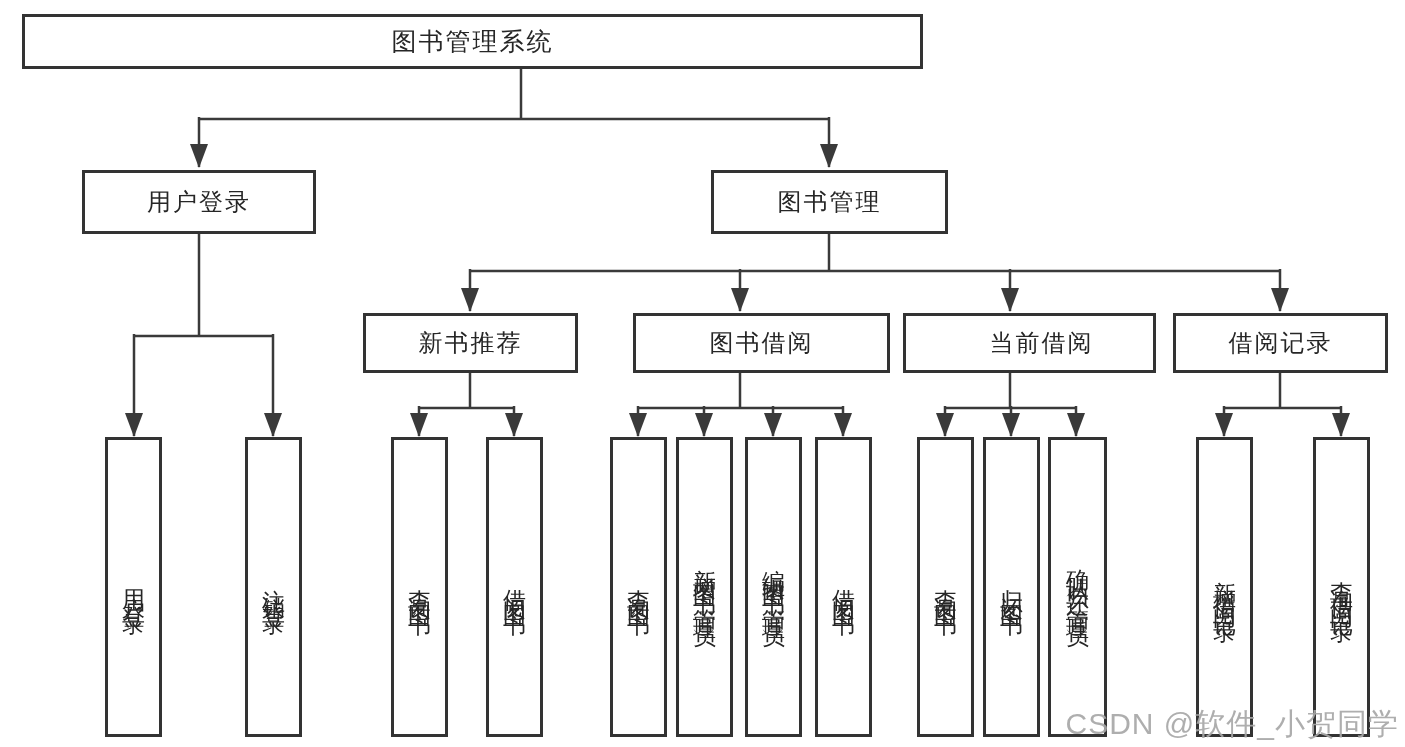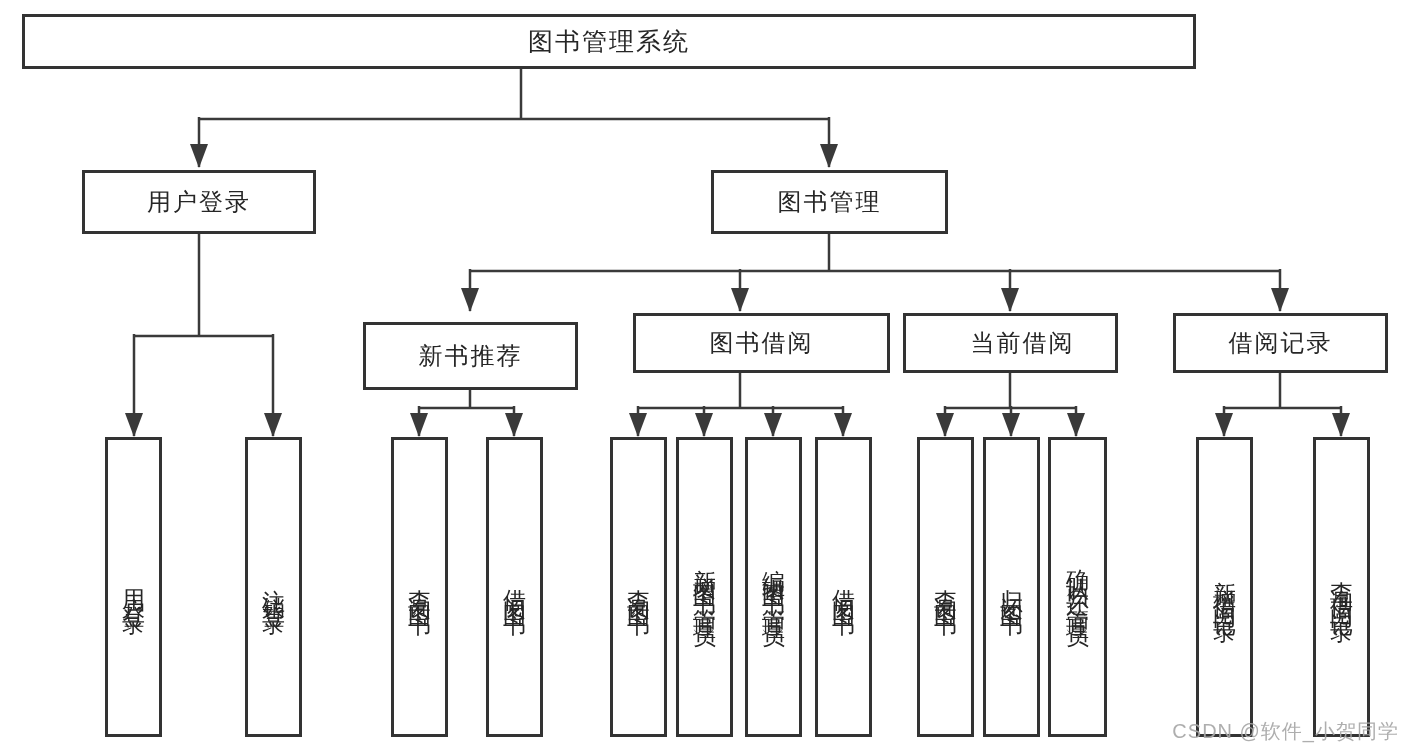--- a/index.html
+++ b/index.html
@@ -16,21 +16,21 @@
     z-index:2;
   }
   .node.h { font-size:24px; letter-spacing:2px; white-space:nowrap; }
   .node.root { font-size:25px; }
   .node.v span {
     writing-mode:vertical-rl; text-orientation:mixed;
     font-size:23px; line-height:1; letter-spacing:8px;
   }
   .watermark {
     position:absolute; right:6px; bottom:2px; z-index:3;
-    font-size:20px; letter-spacing:1px; color:rgba(167,167,167,0.92);
+    font-size:30px; letter-spacing:1px; color:rgba(167,167,167,0.92);
     white-space:nowrap;
   }
 </style>
 </head>
 <body>
 
 <div class="canvas">
 
   <svg class="connectors" width="1405" height="747" aria-hidden="true">
     <defs>
@@ -73,38 +73,38 @@
     <polyline points="945,406 945,436" marker-end="url(#arr)"></polyline>
     <polyline points="1011,406 1011,436" marker-end="url(#arr)"></polyline>
     <polyline points="1076,406 1076,436" marker-end="url(#arr)"></polyline>
 
     <polyline points="1280,373 1280,408"></polyline>
     <polyline points="1224,408 1341,408"></polyline>
     <polyline points="1224,406 1224,436" marker-end="url(#arr)"></polyline>
     <polyline points="1341,406 1341,436" marker-end="url(#arr)"></polyline>
   </svg>
 
-  <div class="node h root" style="left:22px; top:14px; width:1174px; height:55px;">
+  <div class="node h root" style="left:22px; top:14px; width:901px; height:55px;">
     <span>图书管理系统</span>
   </div>
 
   <div class="node h" style="left:82px; top:170px; width:234px; height:64px;">
     <span>用户登录</span>
   </div>
   <div class="node h" style="left:711px; top:170px; width:237px; height:64px;align-items:center;">
     <span>图书管理</span>
   </div>
 
-  <div class="node h" style="left:363px; top:322px; width:215px; height:68px;font-family:Liberation Serif, serif;">
+  <div class="node h" style="left:363px; top:313px; width:215px; height:60px;font-family:Liberation Serif, serif;">
     <span>新书推荐</span>
   </div>
   <div class="node h" style="left:633px; top:313px; width:257px; height:60px;">
     <span>图书借阅</span>
   </div>
-  <div class="node h" style="left:903px; top:313px; width:215px; height:60px;padding-left:24px;">
+  <div class="node h" style="left:903px; top:313px; width:253px; height:60px;padding-left:24px;">
     <span>当前借阅</span>
   </div>
   <div class="node h" style="left:1173px; top:313px; width:215px; height:60px;">
     <span>借阅记录</span>
   </div>
 
   <div class="node v" style="left:105px; top:437px; width:57px; height:300px;">
     <span>用户登录</span>
   </div>
   <div class="node v" style="left:245px; top:437px; width:57px; height:300px;">

